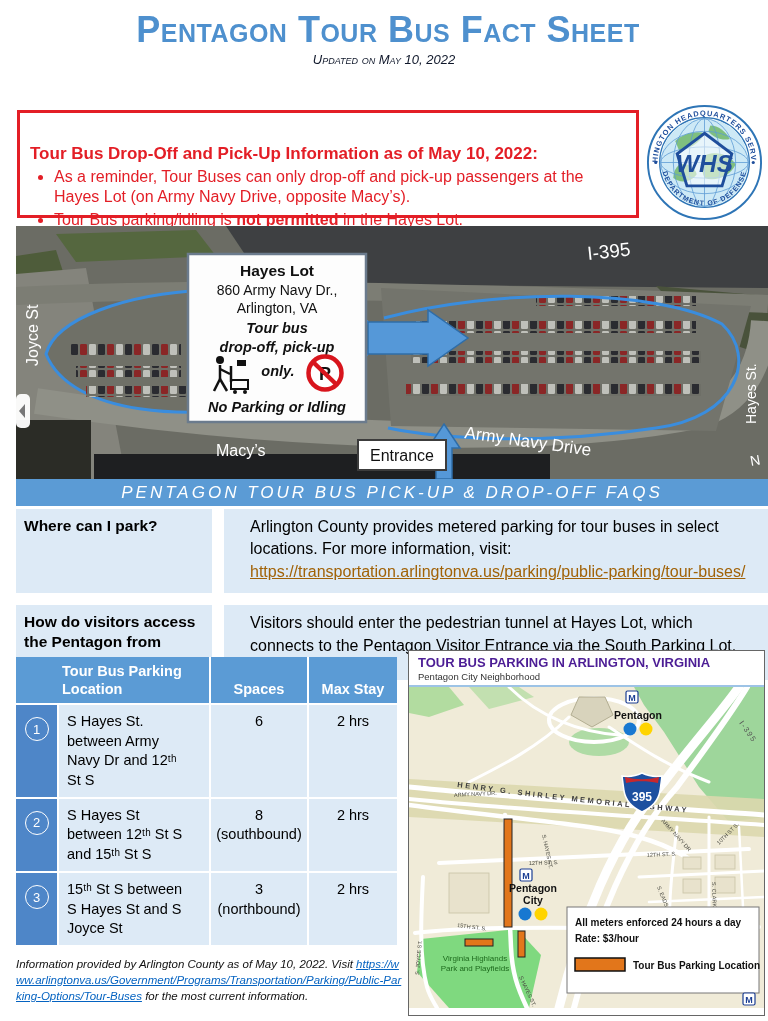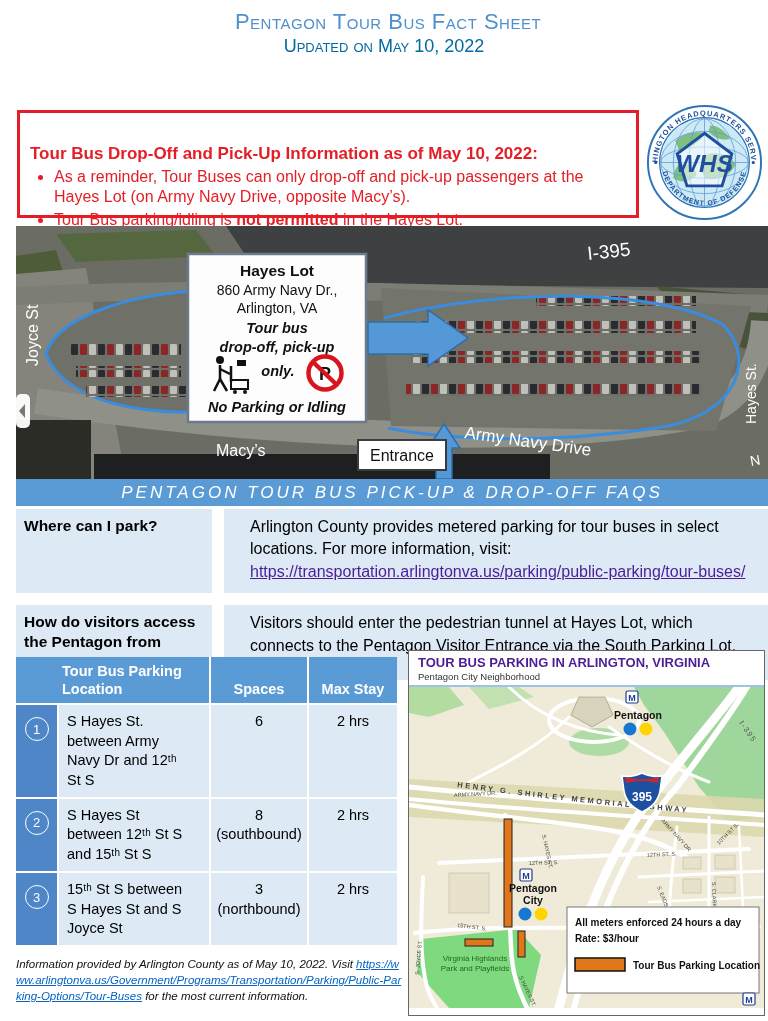--- a/index.html
+++ b/index.html
@@ -1,23 +1,23 @@
 <!DOCTYPE html>
 <html><head>
 <meta charset="utf-8">
 <style>
   html,body { margin:0; padding:0; background:#fff; }
   .page { position:relative; width:768px; height:1021px; background:#ffffff;
           font-family:"Liberation Sans", sans-serif; overflow:hidden; }
 
   
   .header { position:absolute; top:9px; left:0; width:100%; text-align:center; }
-  .header .title { font-variant:small-caps; font-weight:normal; font-size:22px;
+  .header .title { font-variant:small-caps; font-weight:bold; font-size:36px;
                    color:#4E90CE; letter-spacing:0.5px;margin-left:8px; }
-  .header .updated { font-variant:small-caps; font-size:18px; color:#0369a1; margin-top:1px; }
+  .header .updated { font-variant:small-caps; font-size:13px; color:#0f172a; margin-top:1px;font-style:italic; }
 
   
   .alert { position:absolute; left:17px; top:110px; width:622px; height:108px;
            border:3px solid #E31E26; box-sizing:border-box; padding:5px 10px 0 10px; color:#E31E26; }
   .alert-title { font-size:17px; font-weight:bold;margin-top:26px; }
   .alert ul { margin:3px 0 0 4px; padding-left:20px; }
   .alert li { font-size:16px; line-height:1.26; margin-bottom:3px; }
 
   
   .logo { position:absolute; left:646px; top:104px; width:117px; height:117px; }
@@ -27,21 +27,21 @@
   .aerial svg { display:block; }
 
   
   .faqbar { position:absolute; left:16px; top:479px; width:752px; height:27px;
             background:#5B9BD5; color:#fff; text-align:center; font-size:17px;
             letter-spacing:3px; line-height:27px;font-style:italic; }
   .faqtable { position:absolute; left:16px; top:509px; width:752px; display:grid;
               grid-template-columns:196px 1fr; gap:12px; background:#fff; }
   .faq-q { background:#DDEAF6; font-weight:bold; font-size:15.5px; padding:7px 8px; line-height:1.3; }
   .faq-a { background:#DDEAF6; font-size:16px; padding:7px 10px 10px 26px; line-height:1.4; }
-  .faq-a a { color:#4c1d95; }
+  .faq-a a { color:#a16207; }
 
   
   .ptable { position:absolute; left:16px; top:657px; width:377px; display:grid;
             grid-template-columns:41px 150px 96px 88px; gap:2px; background:#fff; }
   .pt-head { background:#5B9BD5; color:#fff; font-weight:bold; font-size:14.5px;
              display:flex; align-items:flex-end; padding:5px 8px; box-sizing:border-box; line-height:1.25; }
   .pt-head.loc { grid-column:1 / span 2; padding-left:46px; }
   .pt-head.center { justify-content:center; text-align:center; }
   .pt-num { background:#4E86C8; display:flex; align-items:flex-start; justify-content:center; padding-top:12px; }
   .pt-circle { width:22px; height:22px; border:1.6px solid #fff; border-radius:50%; color:#fff;

